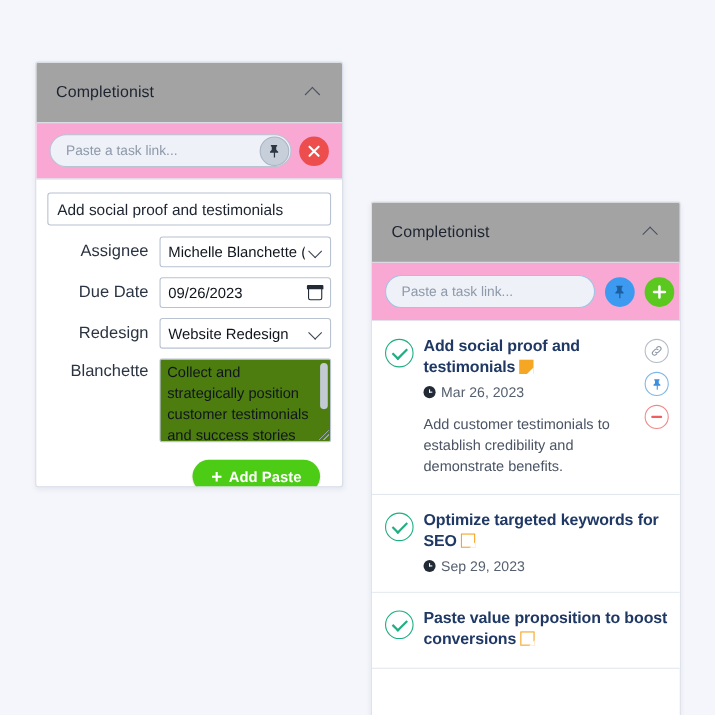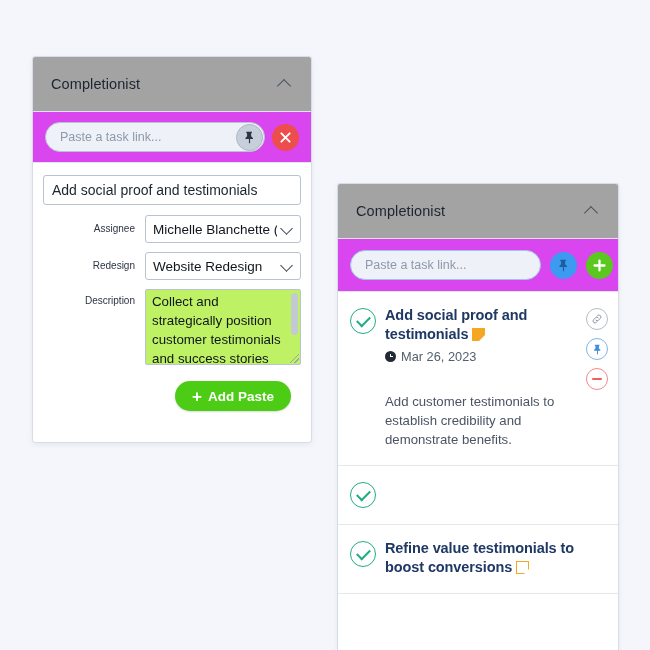--- a/index.html
+++ b/index.html
@@ -56,21 +56,21 @@
   
   #left-panel {
     left: 32px;
     top: 56px;
     width: 278px;
     height: 385px;
   }
   #left-panel .panel-header { height: 54px; }
 
   .link-row {
-    background: #d946ef;
+    background: #f9a8d4;
     border-bottom: 1px solid #e2e7ef;
     padding: 10px 12px;
     display: flex;
     align-items: center;
     gap: 9px;
   }
   .link-input {
     flex: 1;
     height: 30px;
     border: 1px solid #b9c3d2;
@@ -119,21 +119,21 @@
   }
   .frow {
     display: flex;
     align-items: flex-start;
     margin-bottom: 9px;
   }
   .flabel {
     width: 92px;
     text-align: right;
     padding-right: 10px;
-    font-size: 10px;
+    font-size: 15px;
     color: #2b3442;
     line-height: 28px;
     flex: 0 0 auto;
   }
   .fctl {
     width: 156px;
     height: 28px;
     box-sizing: border-box;
     border: 1px solid #b8c2d1;
     border-radius: 3px;
@@ -180,21 +180,21 @@
     height: 4px;
     background: #222a36;
     border-radius: 1px 1px 0 0;
   }
   .desc-box {
     width: 156px;
     height: 76px;
     box-sizing: border-box;
     border: 1px solid #b8c2d1;
     border-radius: 2px;
-    background: #bef264;
+    background: #4d7c0f;
     font-size: 13.3px;
     line-height: 19px;
     color: #10151d;
     padding: 2px 14px 2px 6px;
     overflow: hidden;
     position: relative;
     font-family: "Liberation Sans", sans-serif;
   }
   .desc-scroll {
     position: absolute;
@@ -356,21 +356,21 @@
     content: "";
     position: absolute;
     left: 5px; top: 5px;
     width: 3px; height: 1.3px;
     background: #fff;
   }
   .task-desc {
     font-size: 13.2px;
     color: #4a5464;
     line-height: 19px;
-    margin-top: 28px;
+    margin-top: 12px;
   }
   .task-actions {
     display: flex;
     flex-direction: column;
     gap: 8px;
     flex: 0 0 auto;
     padding-top: 2px;
   }
   .act-btn {
     width: 22px; height: 22px;
@@ -418,31 +418,38 @@
     <input class="task-title-input" type="text" value="Add social proof and testimonials" style="">
 
     <div class="frow">
       <div class="flabel">Assignee</div>
       <div class="fctl">
         <span class="val">Michelle Blanchette (m</span>
         <span class="sel-chev"></span>
       </div>
     </div>
 
+    <div class="frow">
+      <div class="flabel">Due Date</div>
+      <div class="fctl">
+        <span class="val">09/26/2023</span>
+        <span class="cal-ico"></span>
+      </div>
+    </div>
 
     <div class="frow">
       <div class="flabel">Redesign</div>
       <div class="fctl">
         <span class="val">Website Redesign</span>
         <span class="sel-chev"></span>
       </div>
     </div>
 
     <div class="frow">
-      <div class="flabel desc-label">Description</div>
+      <div class="flabel desc-label">Blanchette</div>
       <div class="desc-box">
         <span>Collect and strategically position customer testimonials and success stories</span>
         <span class="desc-scroll"></span>
         <span class="desc-grip"></span>
       </div>
     </div>
 
     <div class="addtask-wrap">
       <button class="add-task-btn">
         <span class="plus-glyph">+</span>
@@ -501,24 +508,31 @@
       <div class="act-btn act-minus">
         <span class="minus-bar"></span>
       </div>
     </div>
   </div>
 
   <div class="task-item">
     <div class="check-circle">
         <span class="check-mark"></span>
       </div>
+    <div class="task-main">
+      <div class="task-title"><span>Optimize targeted keywords for SEO</span><span class="note-ico note-outline"></span></div>
+      <div class="meta-row">
+        <span class="clock-ico"></span>
+        <span>Sep 29, 2023</span>
+      </div>
+    </div>
   </div>
 
   <div class="task-item">
     <div class="check-circle">
         <span class="check-mark"></span>
       </div>
     <div class="task-main">
-      <div class="task-title"><span>Refine value testimonials to boost conversions</span><span class="note-ico note-outline"></span></div>
+      <div class="task-title"><span>Paste value proposition to boost conversions</span><span class="note-ico note-outline"></span></div>
     </div>
   </div>
 
 </div>
 
 </body></html>

